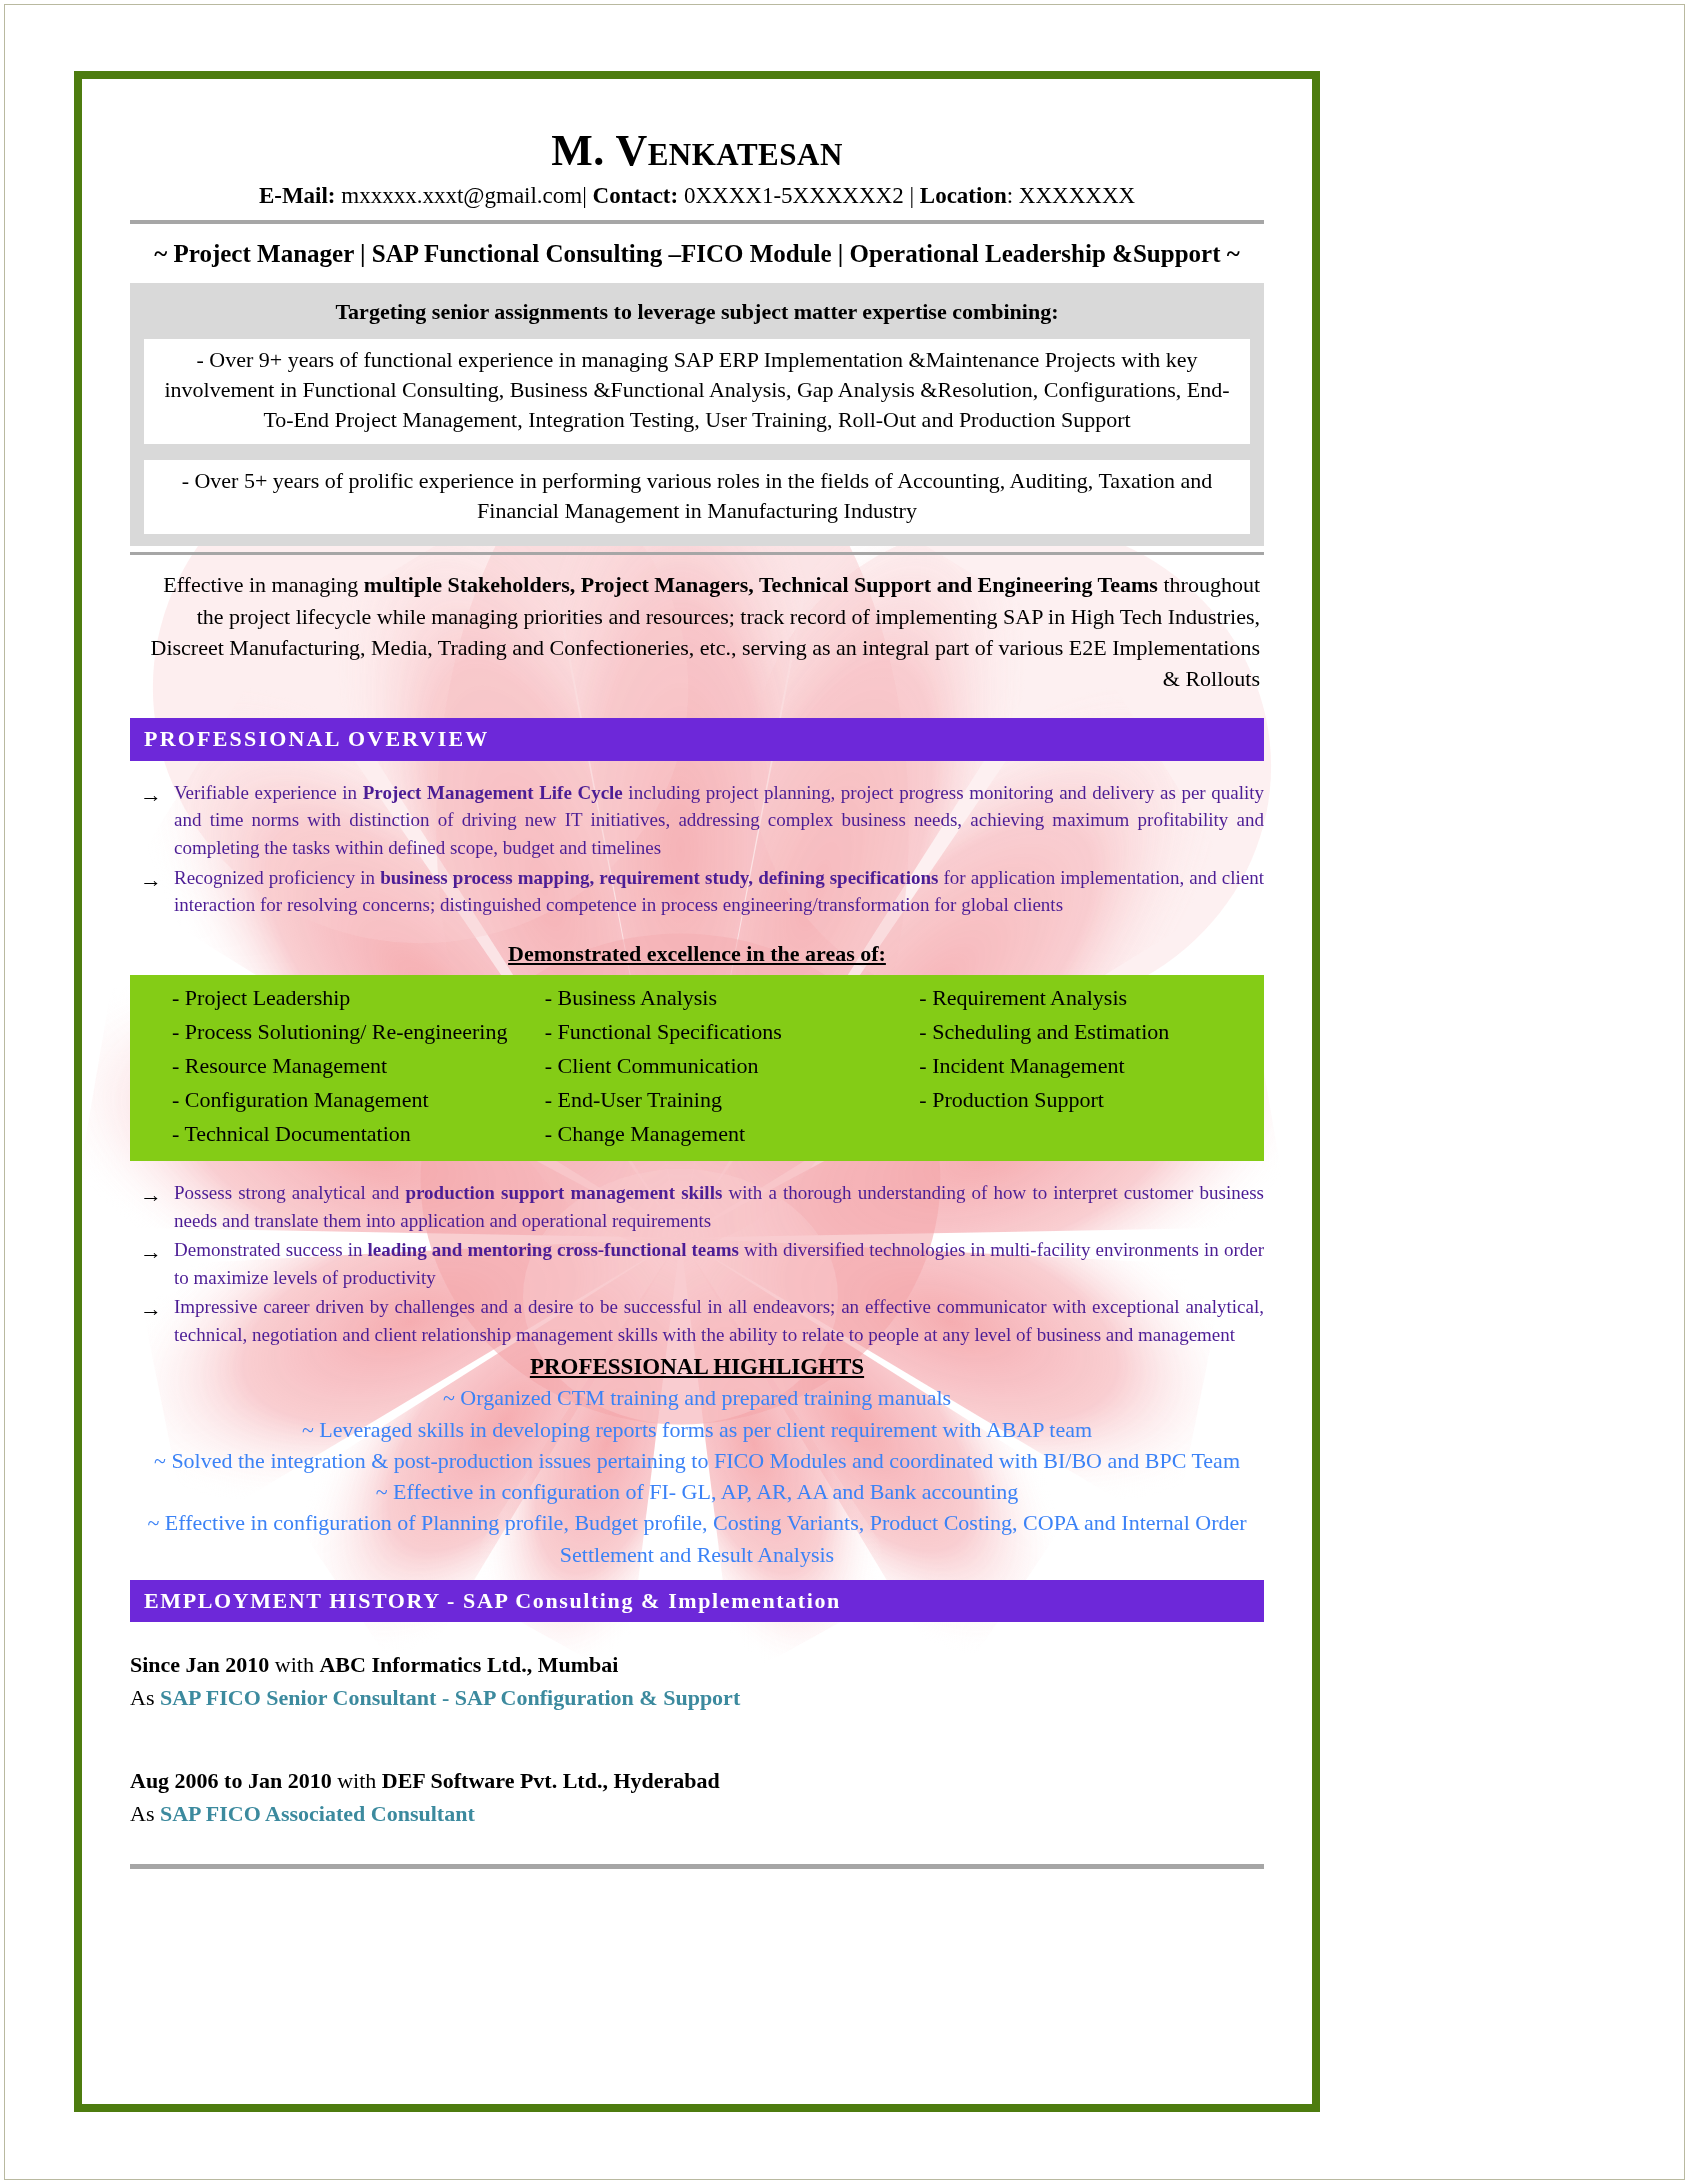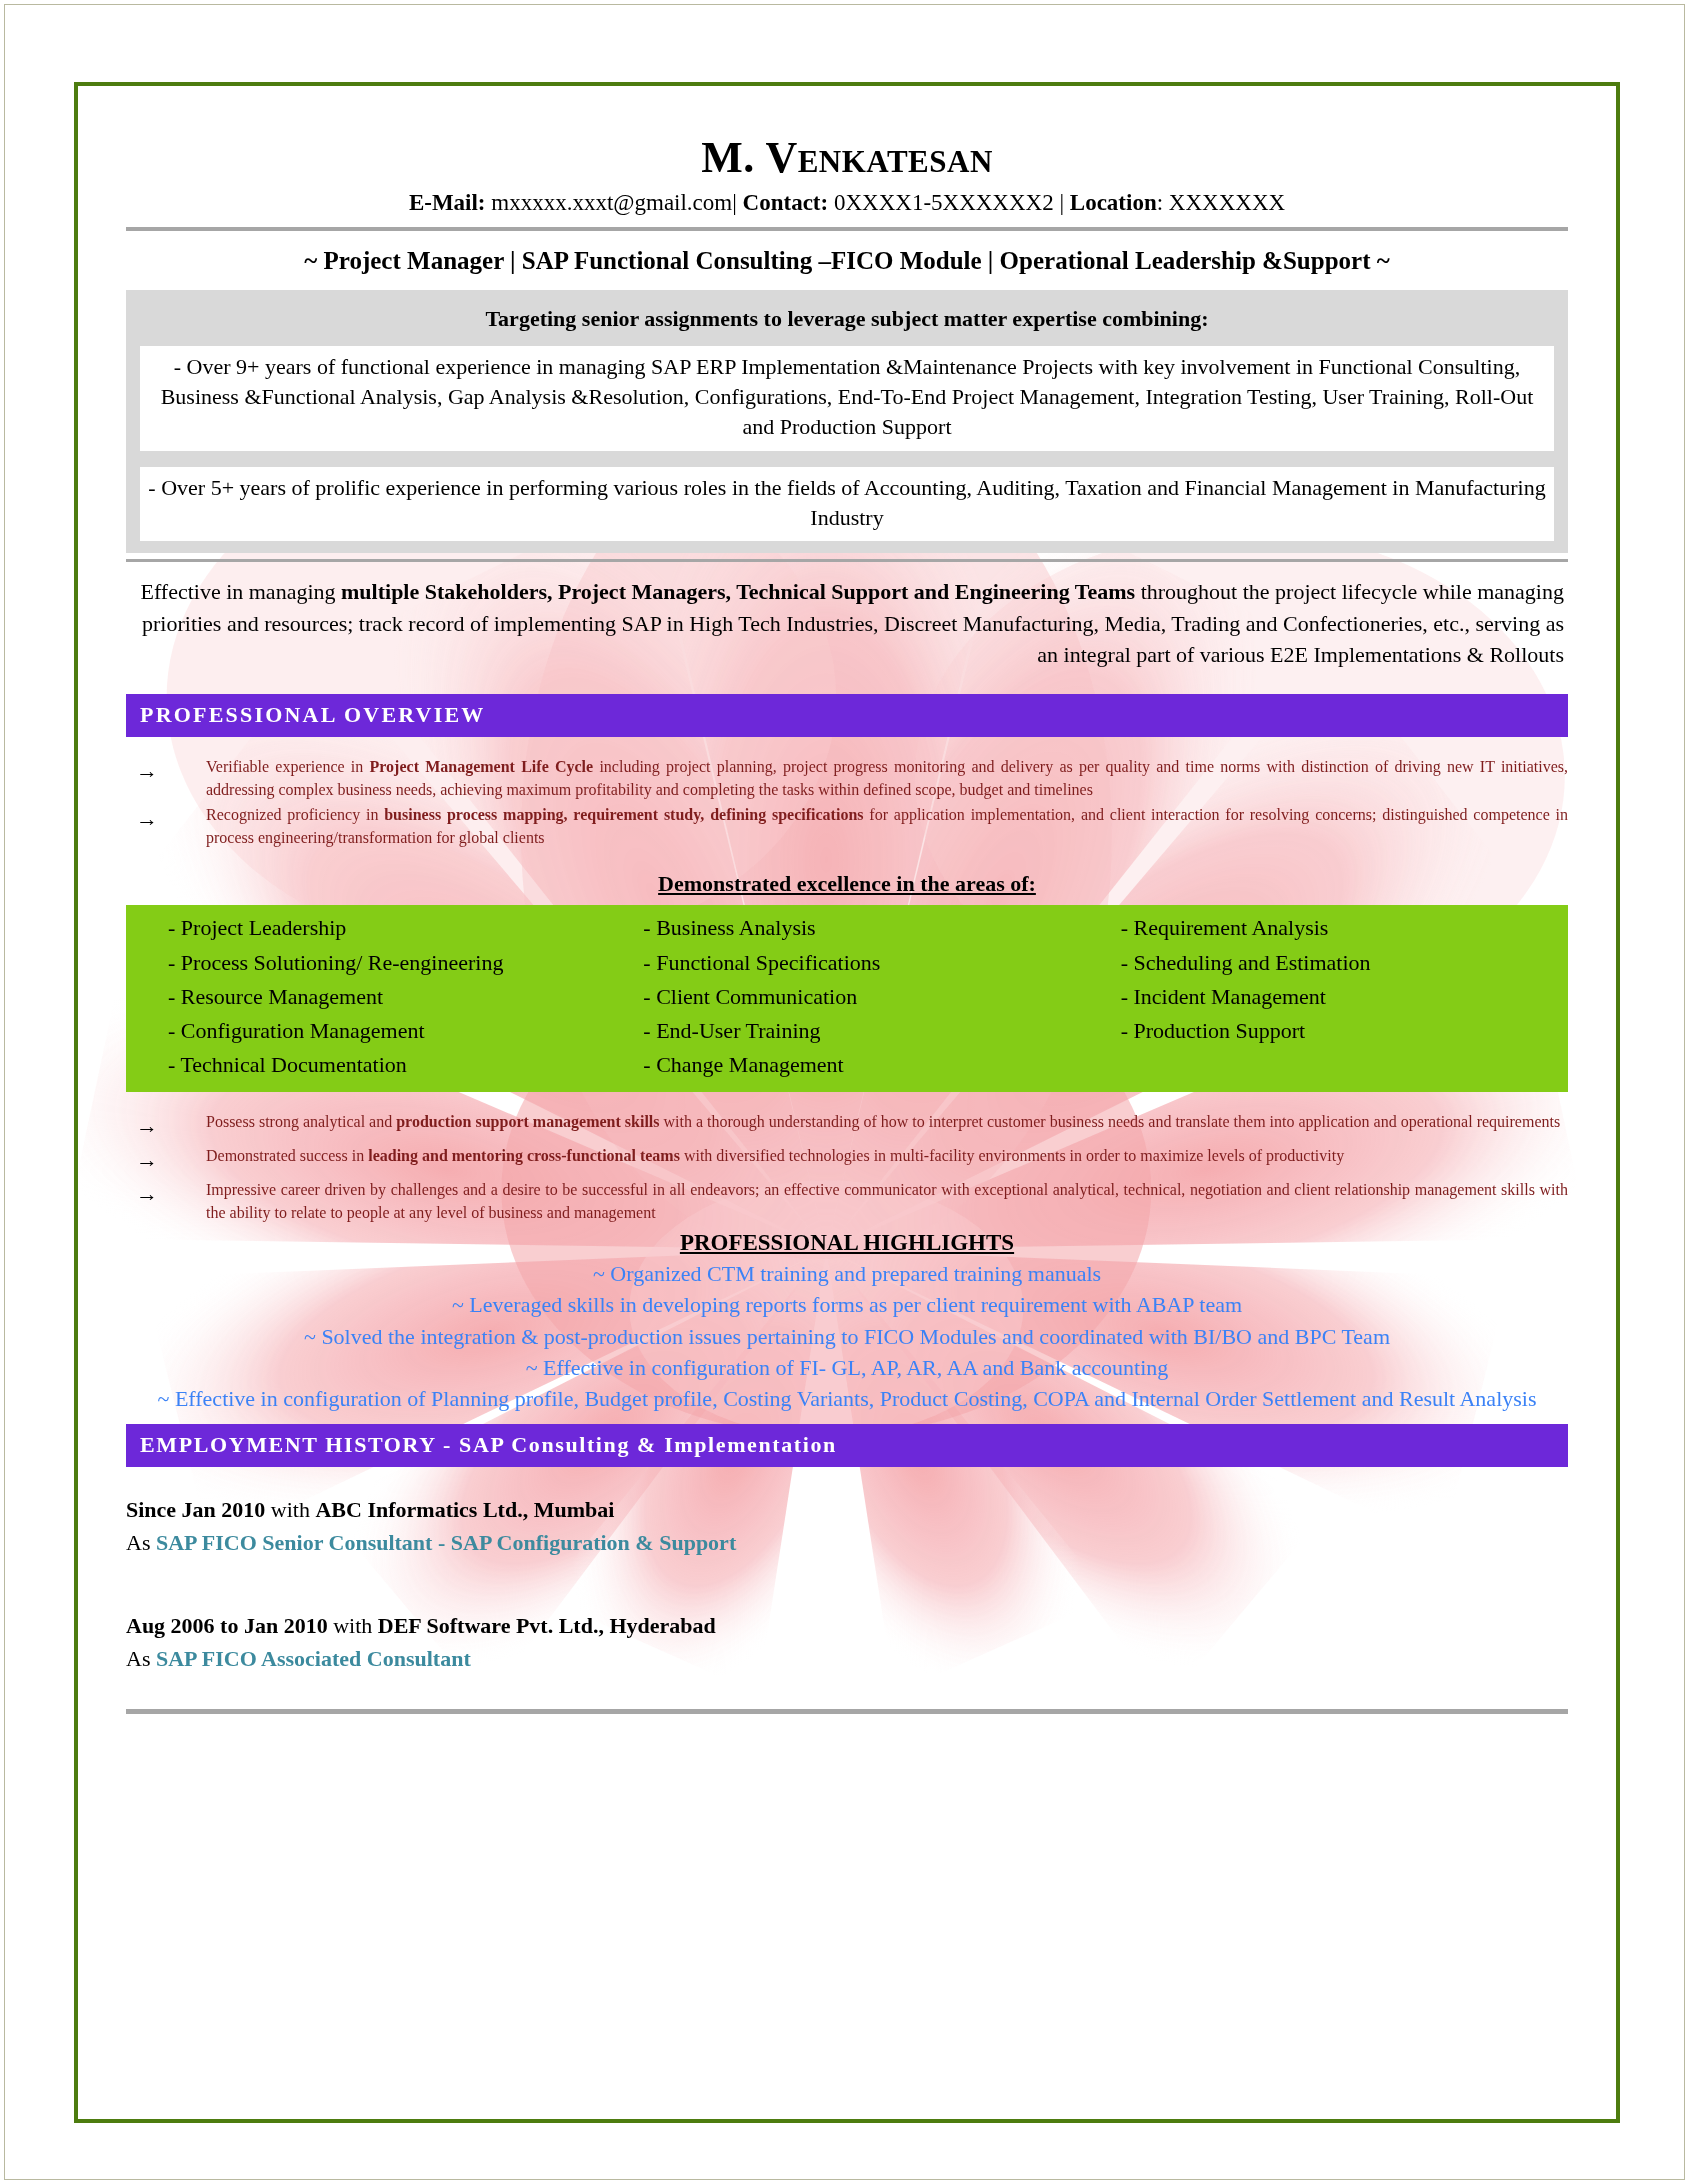--- a/index.html
+++ b/index.html
@@ -22,24 +22,24 @@
     width: 1681px; height: 2176px;
     border: 1px solid #b9b9a0;
     box-sizing: border-box;
     background: #ffffff;
   }
 
   
   .doc-frame {
     position: absolute;
     left: 74px;
-    top: 82px;
-    width: 1546px;
+    top: 71px;
+    width: 1246px;
     height: 2041px;
-    border: 4px solid #4d7c0f;
+    border: 8px solid #4d7c0f;
     box-sizing: border-box;
     background: #ffffff;
     overflow: hidden;
   }
 
   
   .watermark {
     position: absolute;
     left: 0; top: 0;
     width: 100%; height: 100%;
@@ -152,25 +152,24 @@
     width: 44px;
     flex: 0 0 44px;
     font-size: 22px;
     line-height: 1.45;
     color: #000;
     padding-left: 10px;
     box-sizing: border-box;
   }
   .bullet .btext {
     flex: 1;
-    font-size: 16px;
+    font-size: 19px;
     line-height: 1.45;
-    color: #7f1d1d;
+    color: #4c1d95;
     text-align: justify;
-    margin-left: 36px;
   }
   .bullet .btext b { font-weight: bold; }
 
   
   .demo-title {
     text-align: center;
     font-size: 22px;
     font-weight: bold;
     text-decoration: underline;
     color: #000;

